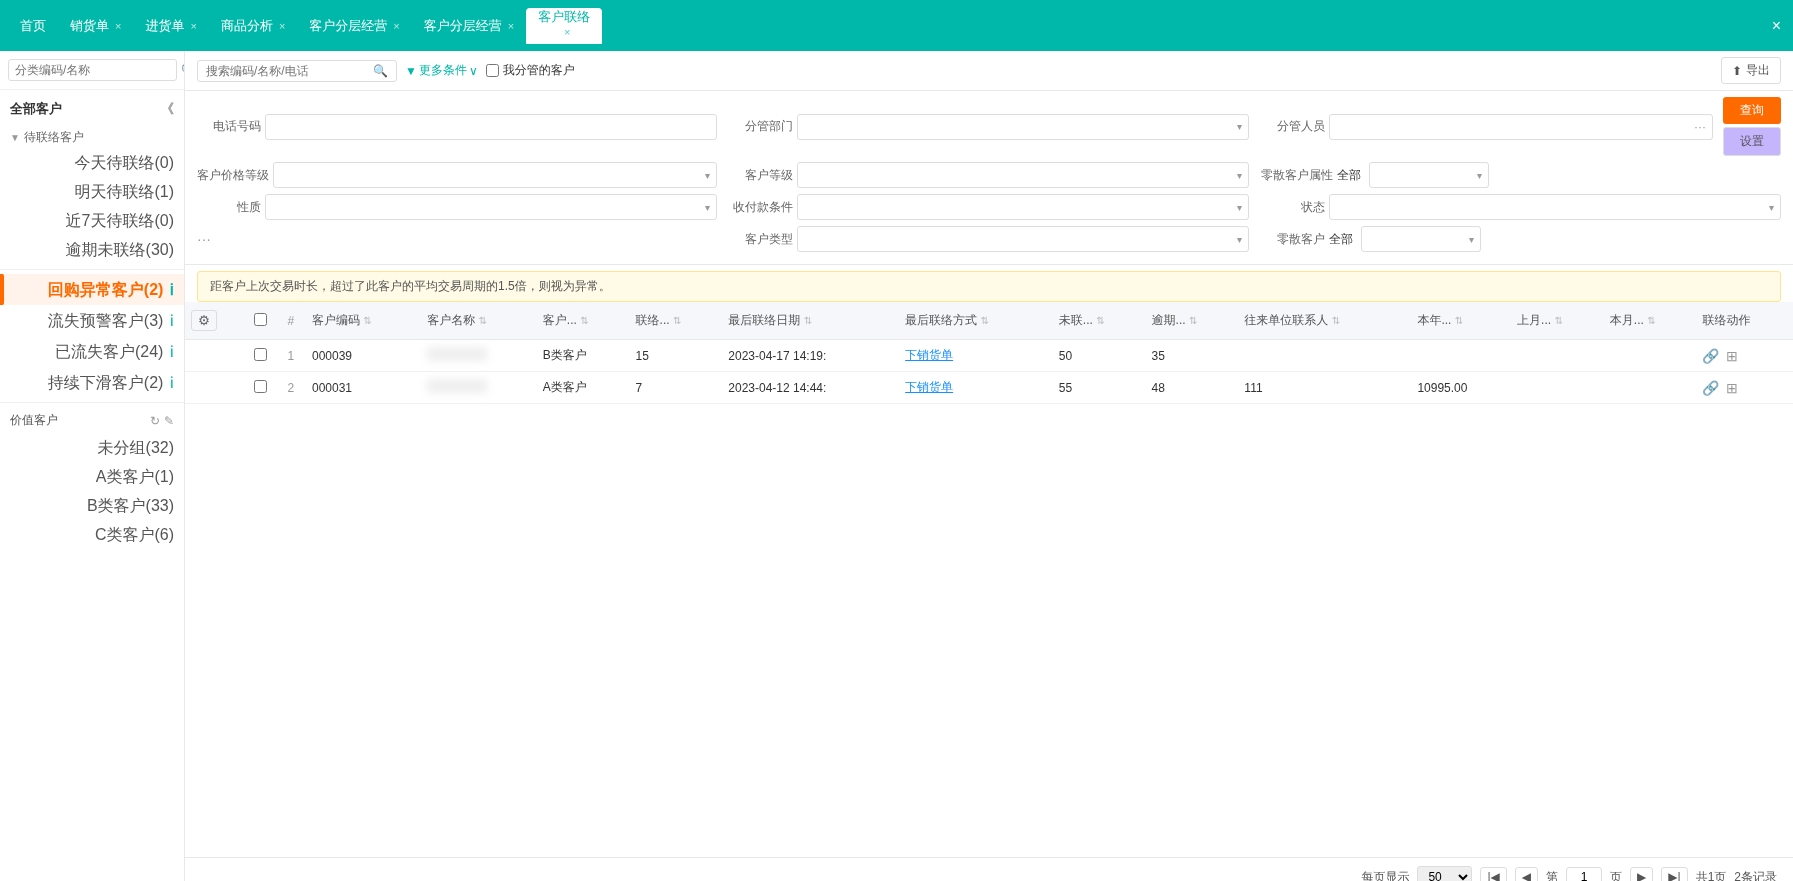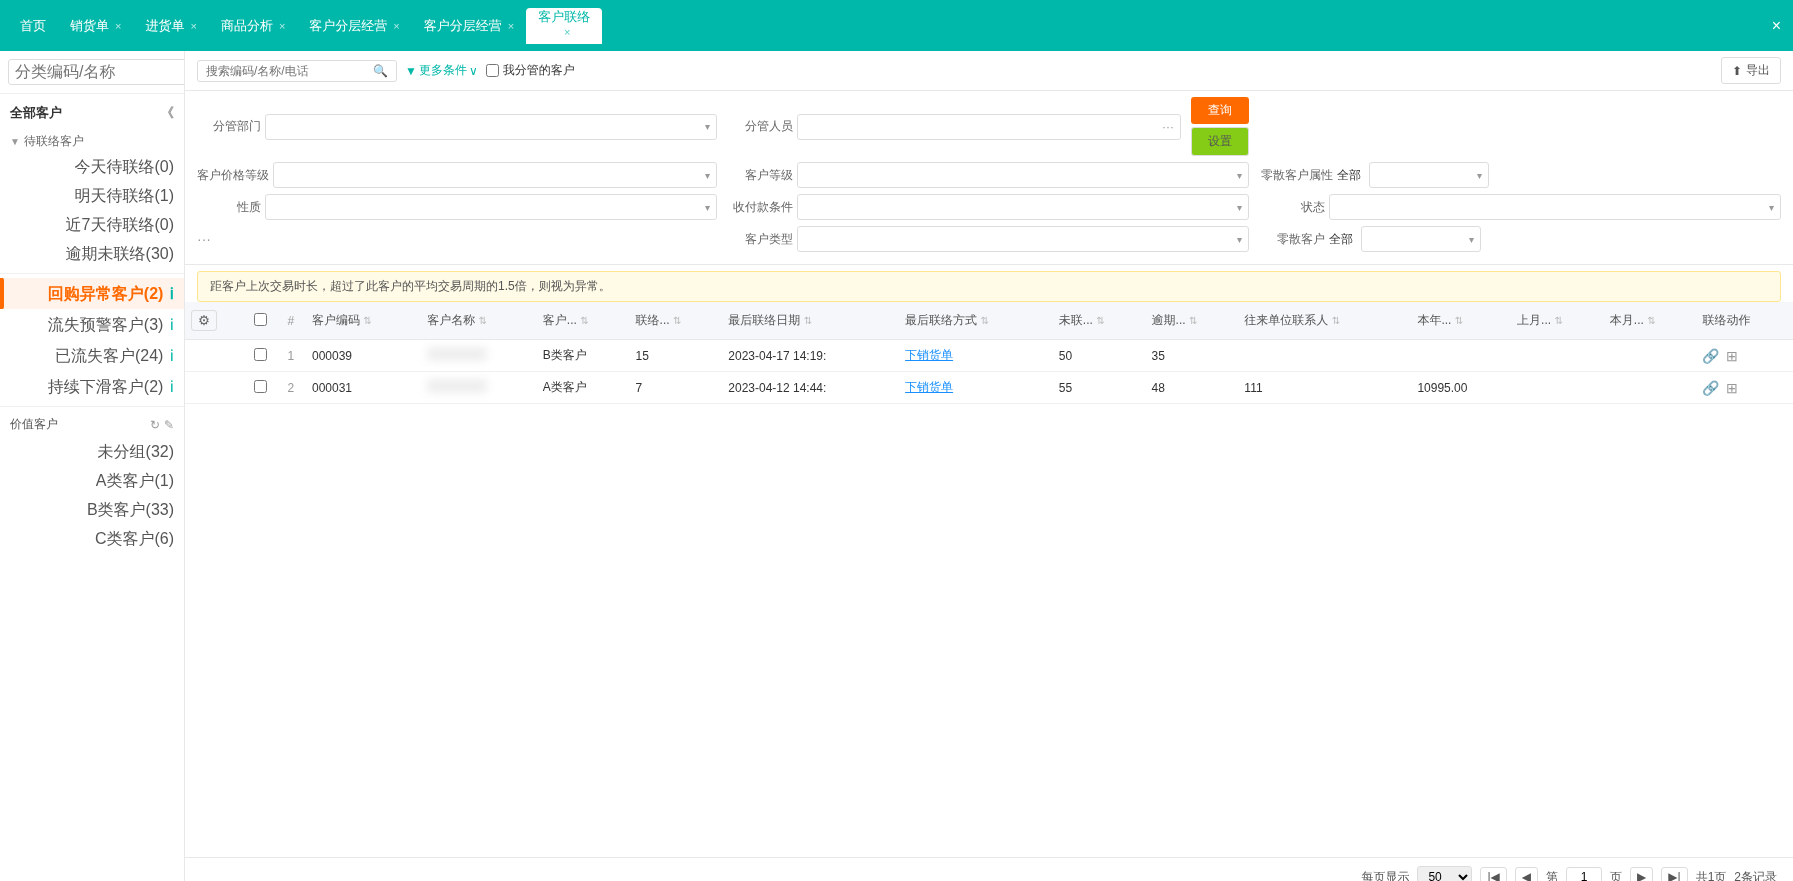--- a/index.html
+++ b/index.html
@@ -32,21 +32,21 @@
     .sidebar {
       width: 185px; background: #fff; border-right: 1px solid #e8e8e8;
       display: flex; flex-direction: column; overflow: hidden; flex-shrink: 0;
     }
     .sidebar-search {
       display: flex; align-items: center; padding: 8px;
       border-bottom: 1px solid #f0f0f0;
     }
     .sidebar-search input {
       border: 1px solid #ddd; border-radius: 3px; padding: 3px 6px;
-      font-size: 16px; flex: 1; outline: none;
+      font-size: 12px; flex: 1; outline: none;
     }
     .sidebar-search-icon { margin-left: 4px; color: #999; cursor: pointer; }
     .sidebar-content { flex: 1; overflow-y: auto; padding: 4px 0; }
     .sidebar-header {
       display: flex; align-items: center; justify-content: space-between;
       padding: 6px 10px; font-weight: bold; color: #333; font-size: 13px;
     }
     .sidebar-header .collapse-icon { color: #999; cursor: pointer; }
     .sidebar-group-title {
       display: flex; align-items: center; padding: 5px 10px 3px 10px;
@@ -88,21 +88,21 @@
     .my-customer-checkbox { display: flex; align-items: center; gap: 4px; font-size: 12px; cursor: pointer; }
     .export-btn {
       margin-left: auto; background: #fff; border: 1px solid #ddd; border-radius: 3px;
       padding: 4px 10px; cursor: pointer; font-size: 12px; color: #555; display: flex; align-items: center; gap: 4px;
     }
     .btn-query {
       background: #ff6a00; color: #fff; border: none; border-radius: 3px;
       padding: 5px 16px; cursor: pointer; font-size: 12px;
     }
     .btn-settings {
-      background: #84cc16; color: #555; border: 1px solid #ddd; border-radius: 3px;
+      background: #c4b5fd; color: #555; border: 1px solid #ddd; border-radius: 3px;
       padding: 5px 16px; cursor: pointer; font-size: 12px;
     }
 
     
     .tooltip-bar {
       background: #fffbe6; border: 1px solid #ffe58f; border-radius: 3px;
       padding: 6px 12px; font-size: 12px; color: #555; display: flex; align-items: center;
       gap: 4px; margin: 6px 12px 0 12px; flex-shrink: 0;
     }
     .data-table { width: 100%; border-collapse: collapse; font-size: 12px; }
@@ -286,20 +286,24 @@
       </label>
       <button class="export-btn">
         <span>⬆</span>
         <span>导出</span>
       </button>
     </div>
 
     <div style="background:#fff;border-bottom:1px solid #e8e8e8;padding:6px 12px;">
 
       <div class="filter-grid">
+        <div class="filter-cell">
+          <span class="fl">电话号码</span>
+          <input class="inp" type="text" value="" style="">
+        </div>
         <div class="filter-cell">
           <span class="fl">分管部门</span>
           <div class="sel">
             <span class="sel-val"></span>
             <span class="sel-arrow">▾</span>
           </div>
         </div>
         <div class="filter-cell">
           <span class="fl">分管人员</span>
           <div class="sel" style="flex:1;">

